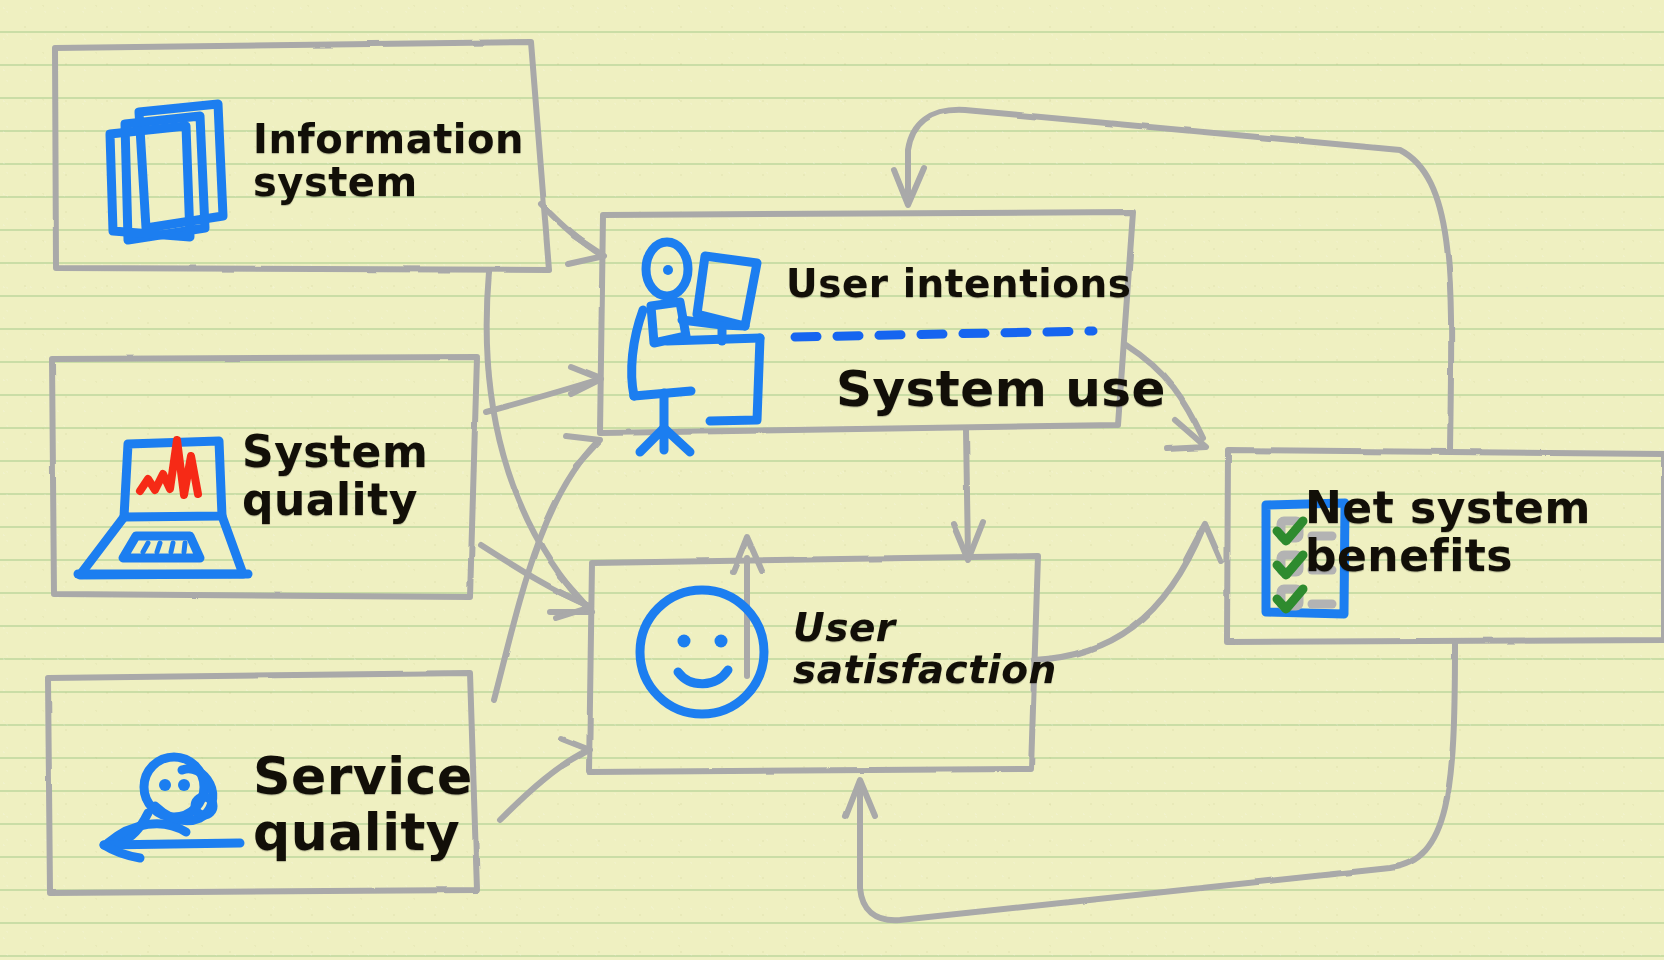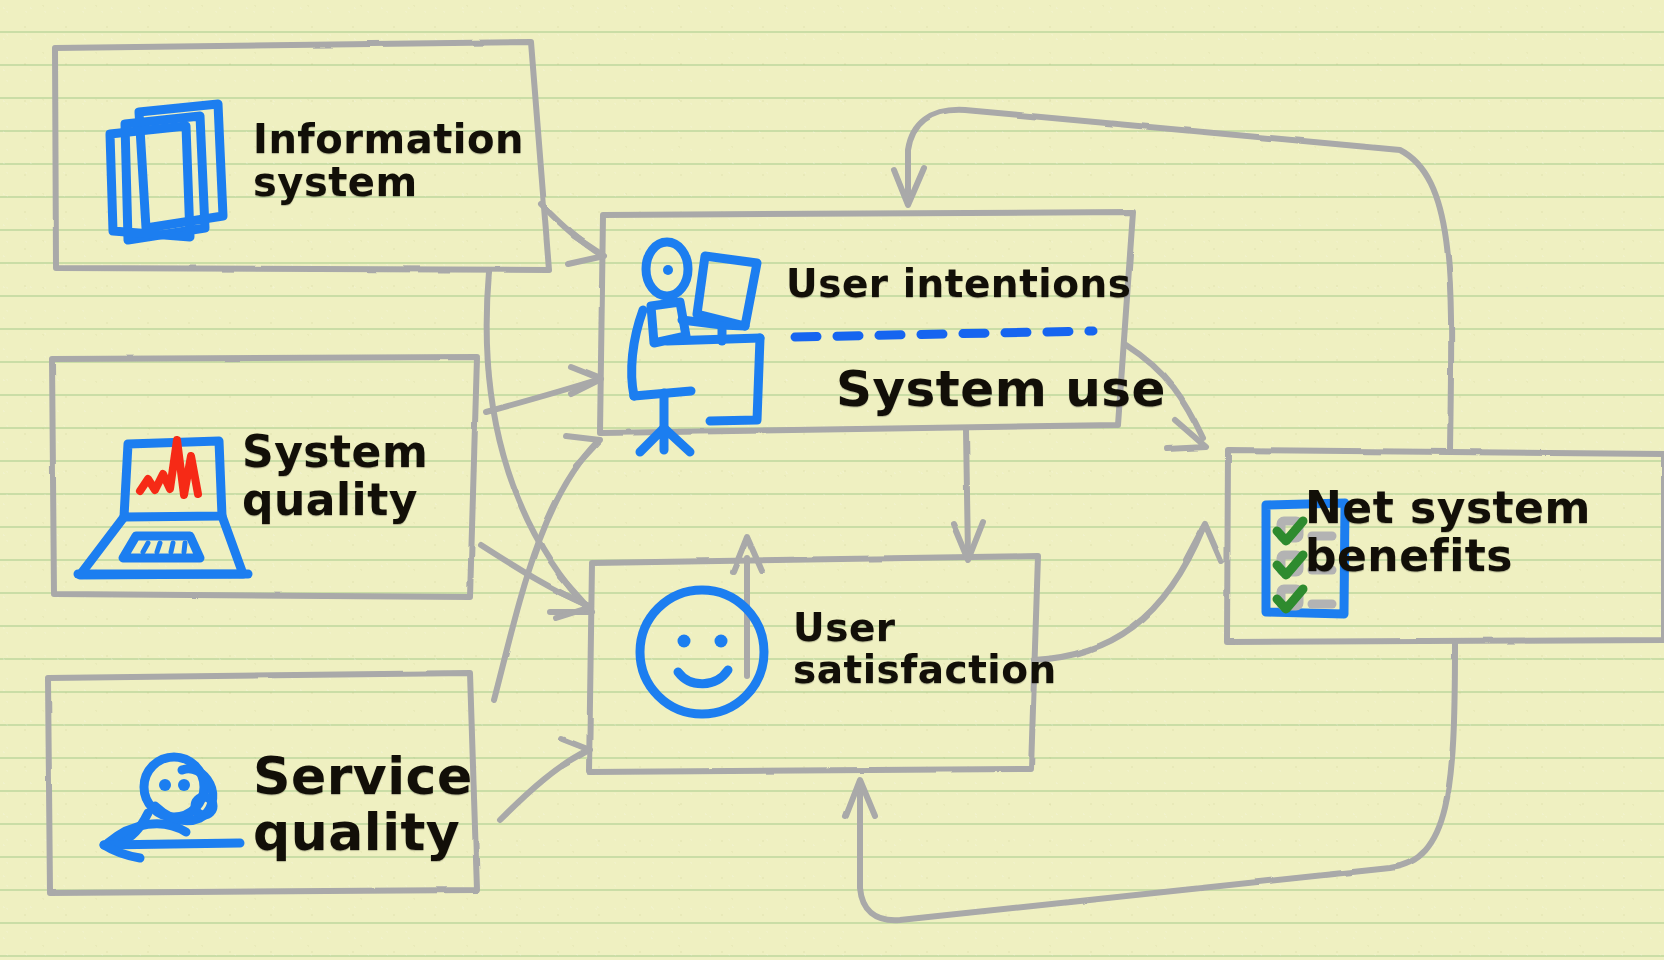--- a/index.html
+++ b/index.html
@@ -40,21 +40,21 @@
     letter-spacing:.5px;
     line-height:1.08;
     text-shadow:0 1px 1px rgba(0,0,0,.25);
     white-space:pre-line;
   }
   .lbl-info{left:253px;top:118px;font-size:40px;}
   .lbl-sys{left:242px;top:428px;font-size:44px;}
   .lbl-serv{left:253px;top:748px;font-size:52px;}
   .lbl-usage{left:786px;top:263px;font-size:39px;}
   .lbl-sysuse{left:800px;top:362px;font-size:50px;margin-left:36px;}
-  .lbl-usersat{left:793px;top:607px;font-size:39px;}
+  .lbl-usersat{left:793px;top:607px;font-size:39px;font-style:italic;}
   .lbl-net{left:1305px;top:484px;font-size:44px;}
 </style>
 </head>
 <body>
 
 <div id="paper"></div>
 <div id="grain"></div>
 
 <svg id="canvas" viewBox="0 0 1664 960" xmlns="http://www.w3.org/2000/svg">
   <defs>

